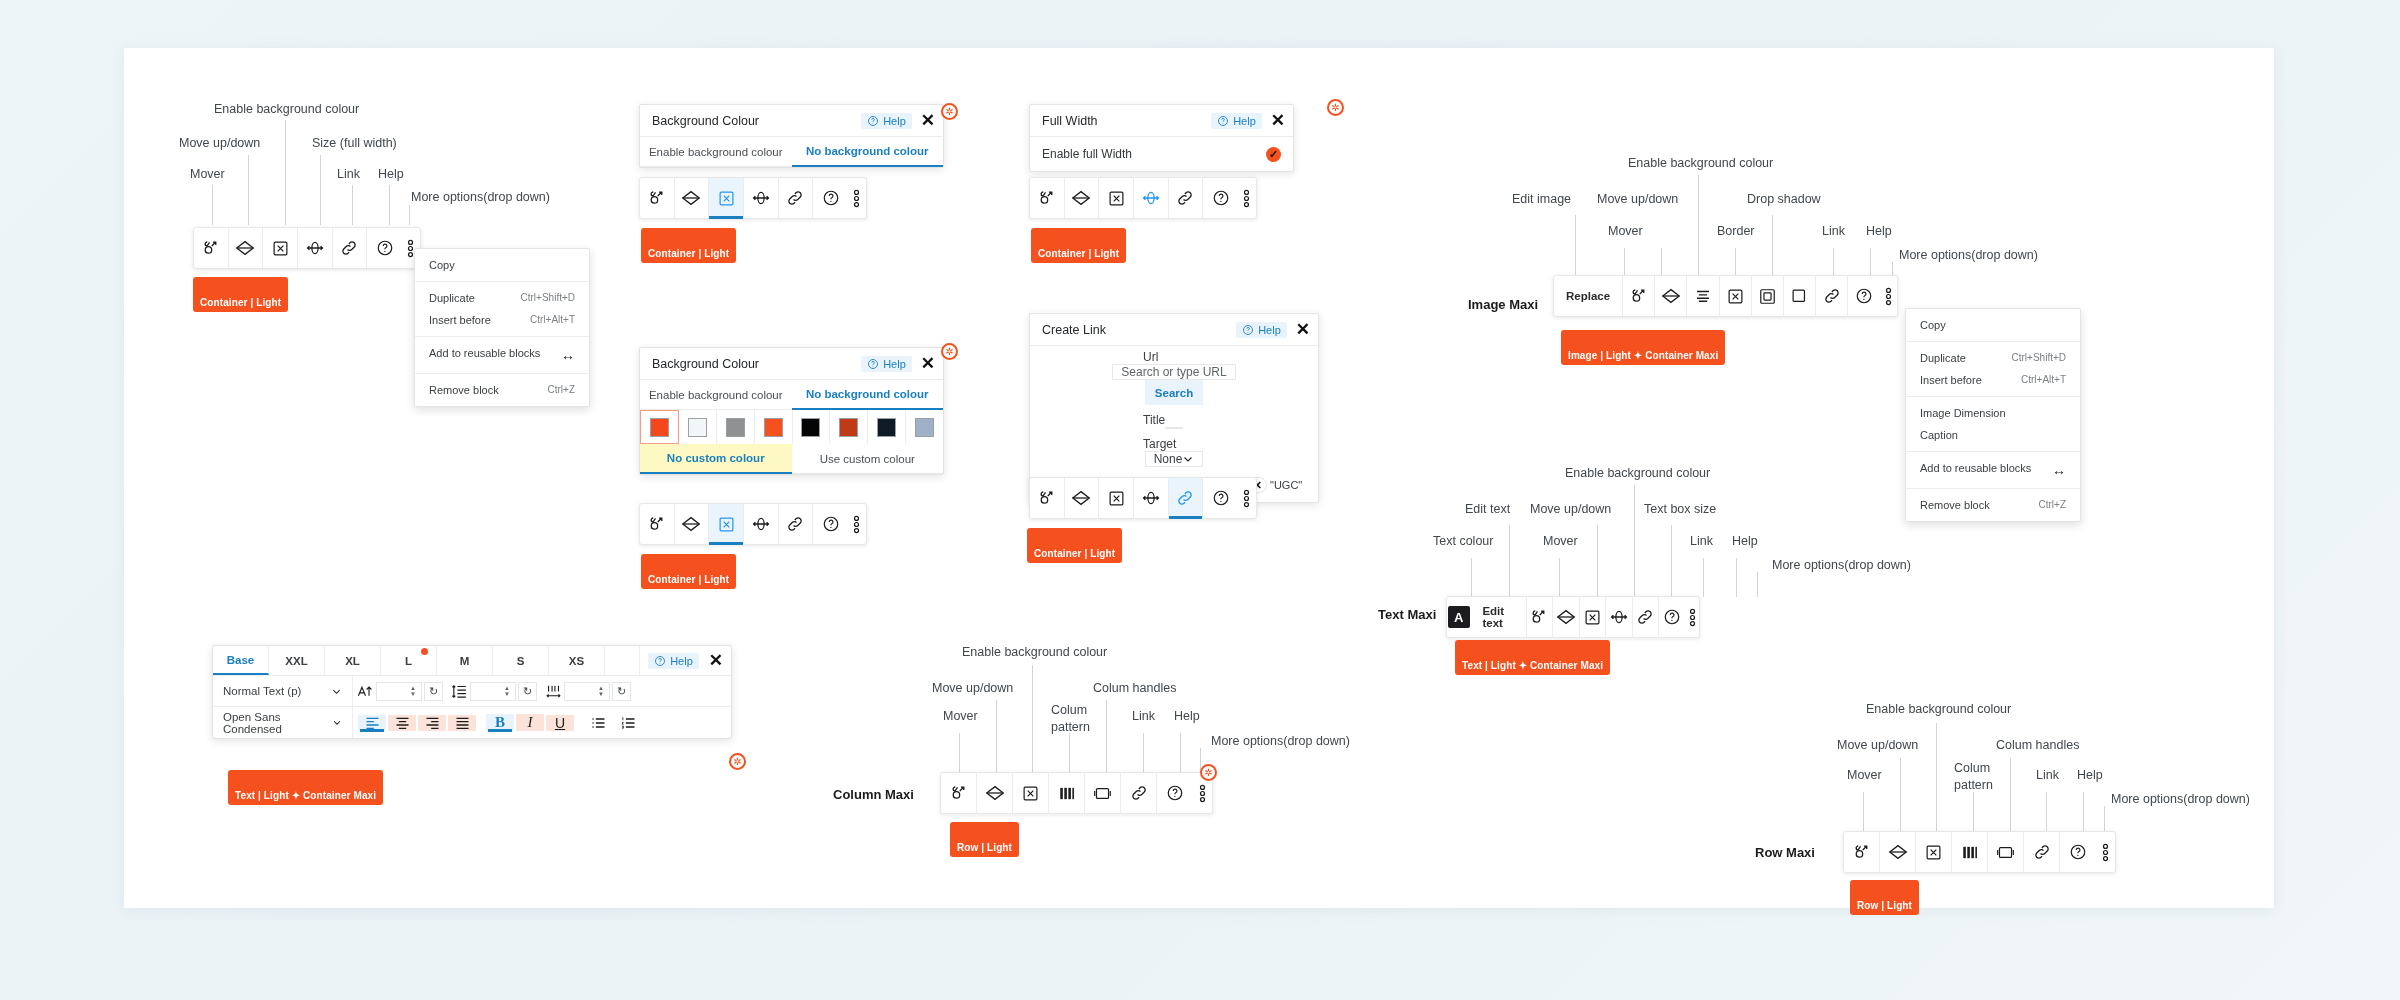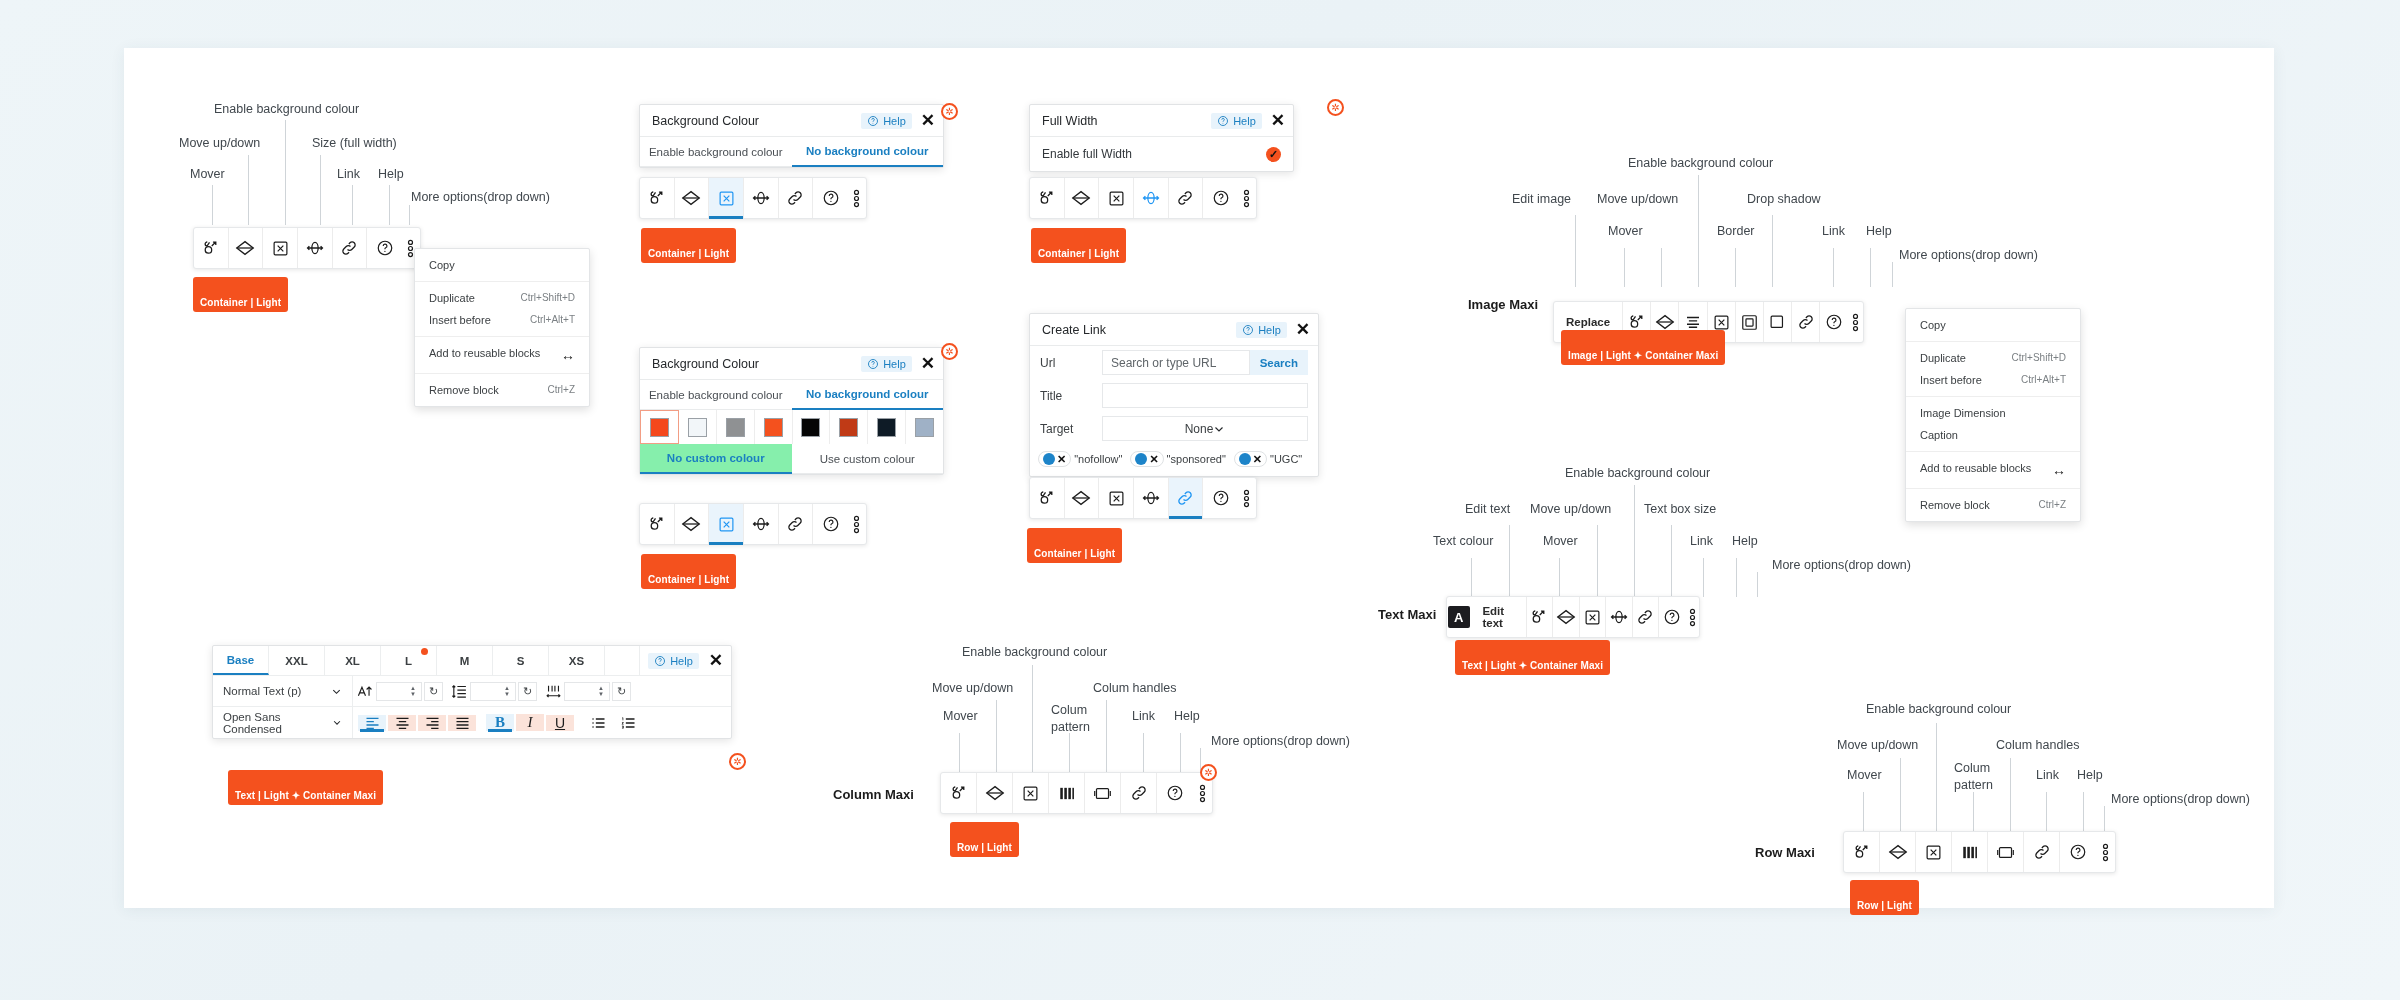--- a/index.html
+++ b/index.html
@@ -80,21 +80,21 @@
   .sw .chip { width:19px; height:19px; border:1px solid #9aa0a6; }
 
   
   .fwrow { display:flex; align-items:center; height:34px; padding:0 12px; font-size:12px;
            color:#33383c; }
   .tick { width:15px; height:15px; border-radius:50%; background:#f4511e; color:#111;
           font-size:11px; display:flex; align-items:center; justify-content:center;
           font-weight:bold; }
 
   
-  .frow { display:flex; align-items:center; padding:4px 10px; }
+  .frow { display:flex; align-items:center; padding:4px 10px;flex-direction:column; }
   .frow .fl { width:62px; font-size:12px; color:#3c4043; }
   .fin { flex:1; height:25px; border:1px solid #e6e8ea; background:#fff; display:flex;
          align-items:center; font-size:12px; color:#6b7176; padding:0 8px; }
   .fin.ph2 { color:#5f6569; }
   .srch { background:#e8f3fb; color:#1a7fc1; font-size:11.5px; font-weight:bold;
           padding:0 10px; height:25px; display:flex; align-items:center; cursor:pointer; }
   .relrow { display:flex; align-items:center; gap:3px; padding:6px 8px 9px; }
   .toggle { display:flex; align-items:center; gap:2px; border:1px solid #dfe2e4;
             border-radius:11px; padding:1px 4px; cursor:pointer; }
   .toggle .dot { width:12px; height:12px; border-radius:50%; background:#1d84c9; }
@@ -414,21 +414,21 @@
           <div class="chip" style="background: rgb(192, 58, 22);"></div>
         </div>
         <div class="cell">
           <div class="chip" style="background: rgb(14, 27, 38);"></div>
         </div>
         <div class="cell">
           <div class="chip" style="background: rgb(159, 177, 198);"></div>
         </div>
       </div>
     <div class="tabs2">
-      <div class="sel" style="background:#86efac;">No custom colour</div>
+      <div class="sel" style="background:#fef9c3;">No custom colour</div>
       <div class="un">Use custom colour</div>
     </div>
   </div>
   <div class="gear" style="left:941px;top:343px;">✲</div>
 
   <div class="tb" style="left:639px;top:503px;width:228px;">
     <div class="ti">
         <svg width="18" height="18" viewBox="0 0 24 24" fill="none" stroke="#1c1c1c" stroke-width="1.7">
           <path d="M7 4c-1.6 0-2.8 1.2-2.8 2.7 0 1.4 1.2 2.6 2.8 2.6"></path>
           <circle cx="8.6" cy="14.6" r="4.3"></circle>
@@ -591,21 +591,21 @@
   <div class="vl" style="left:1624px;top:248px;height:39px;"></div>
   <div class="vl" style="left:1661px;top:248px;height:39px;"></div>
   <div class="vl" style="left:1698px;top:175px;height:112px;"></div>
   <div class="vl" style="left:1735px;top:248px;height:39px;"></div>
   <div class="vl" style="left:1772px;top:215px;height:72px;"></div>
   <div class="vl" style="left:1833px;top:248px;height:39px;"></div>
   <div class="vl" style="left:1870px;top:248px;height:39px;"></div>
   <div class="vl" style="left:1892px;top:262px;height:25px;"></div>
 
   <div class="secname" style="left:1468px;top:297px;">Image Maxi</div>
-  <div class="tb" style="left:1553px;top:301px;width:311px;">
+  <div class="tb" style="left:1553px;top:275px;width:345px;">
     <div class="lbl">Replace</div>
     <div class="ti">
         <svg width="18" height="18" viewBox="0 0 24 24" fill="none" stroke="#1c1c1c" stroke-width="1.7">
           <path d="M7 4c-1.6 0-2.8 1.2-2.8 2.7 0 1.4 1.2 2.6 2.8 2.6"></path>
           <circle cx="8.6" cy="14.6" r="4.3"></circle>
           <path d="M13 9.4l5-5M14.6 4.2h3.8v3.8"></path>
           <path d="M6.6 9.4l3.4-5"></path>
         </svg>
       </div>
     <div class="ti">

